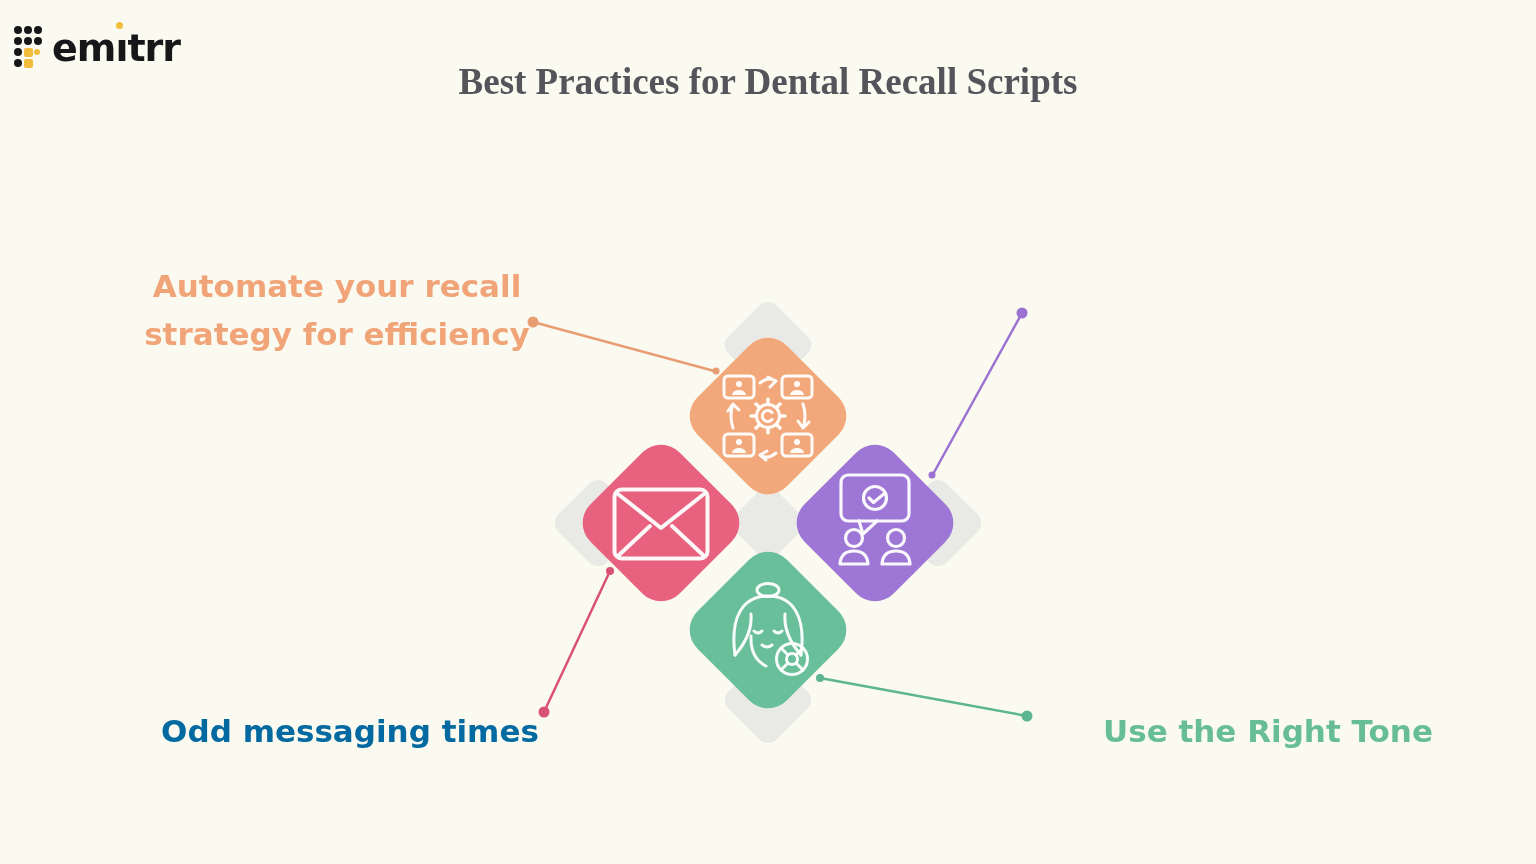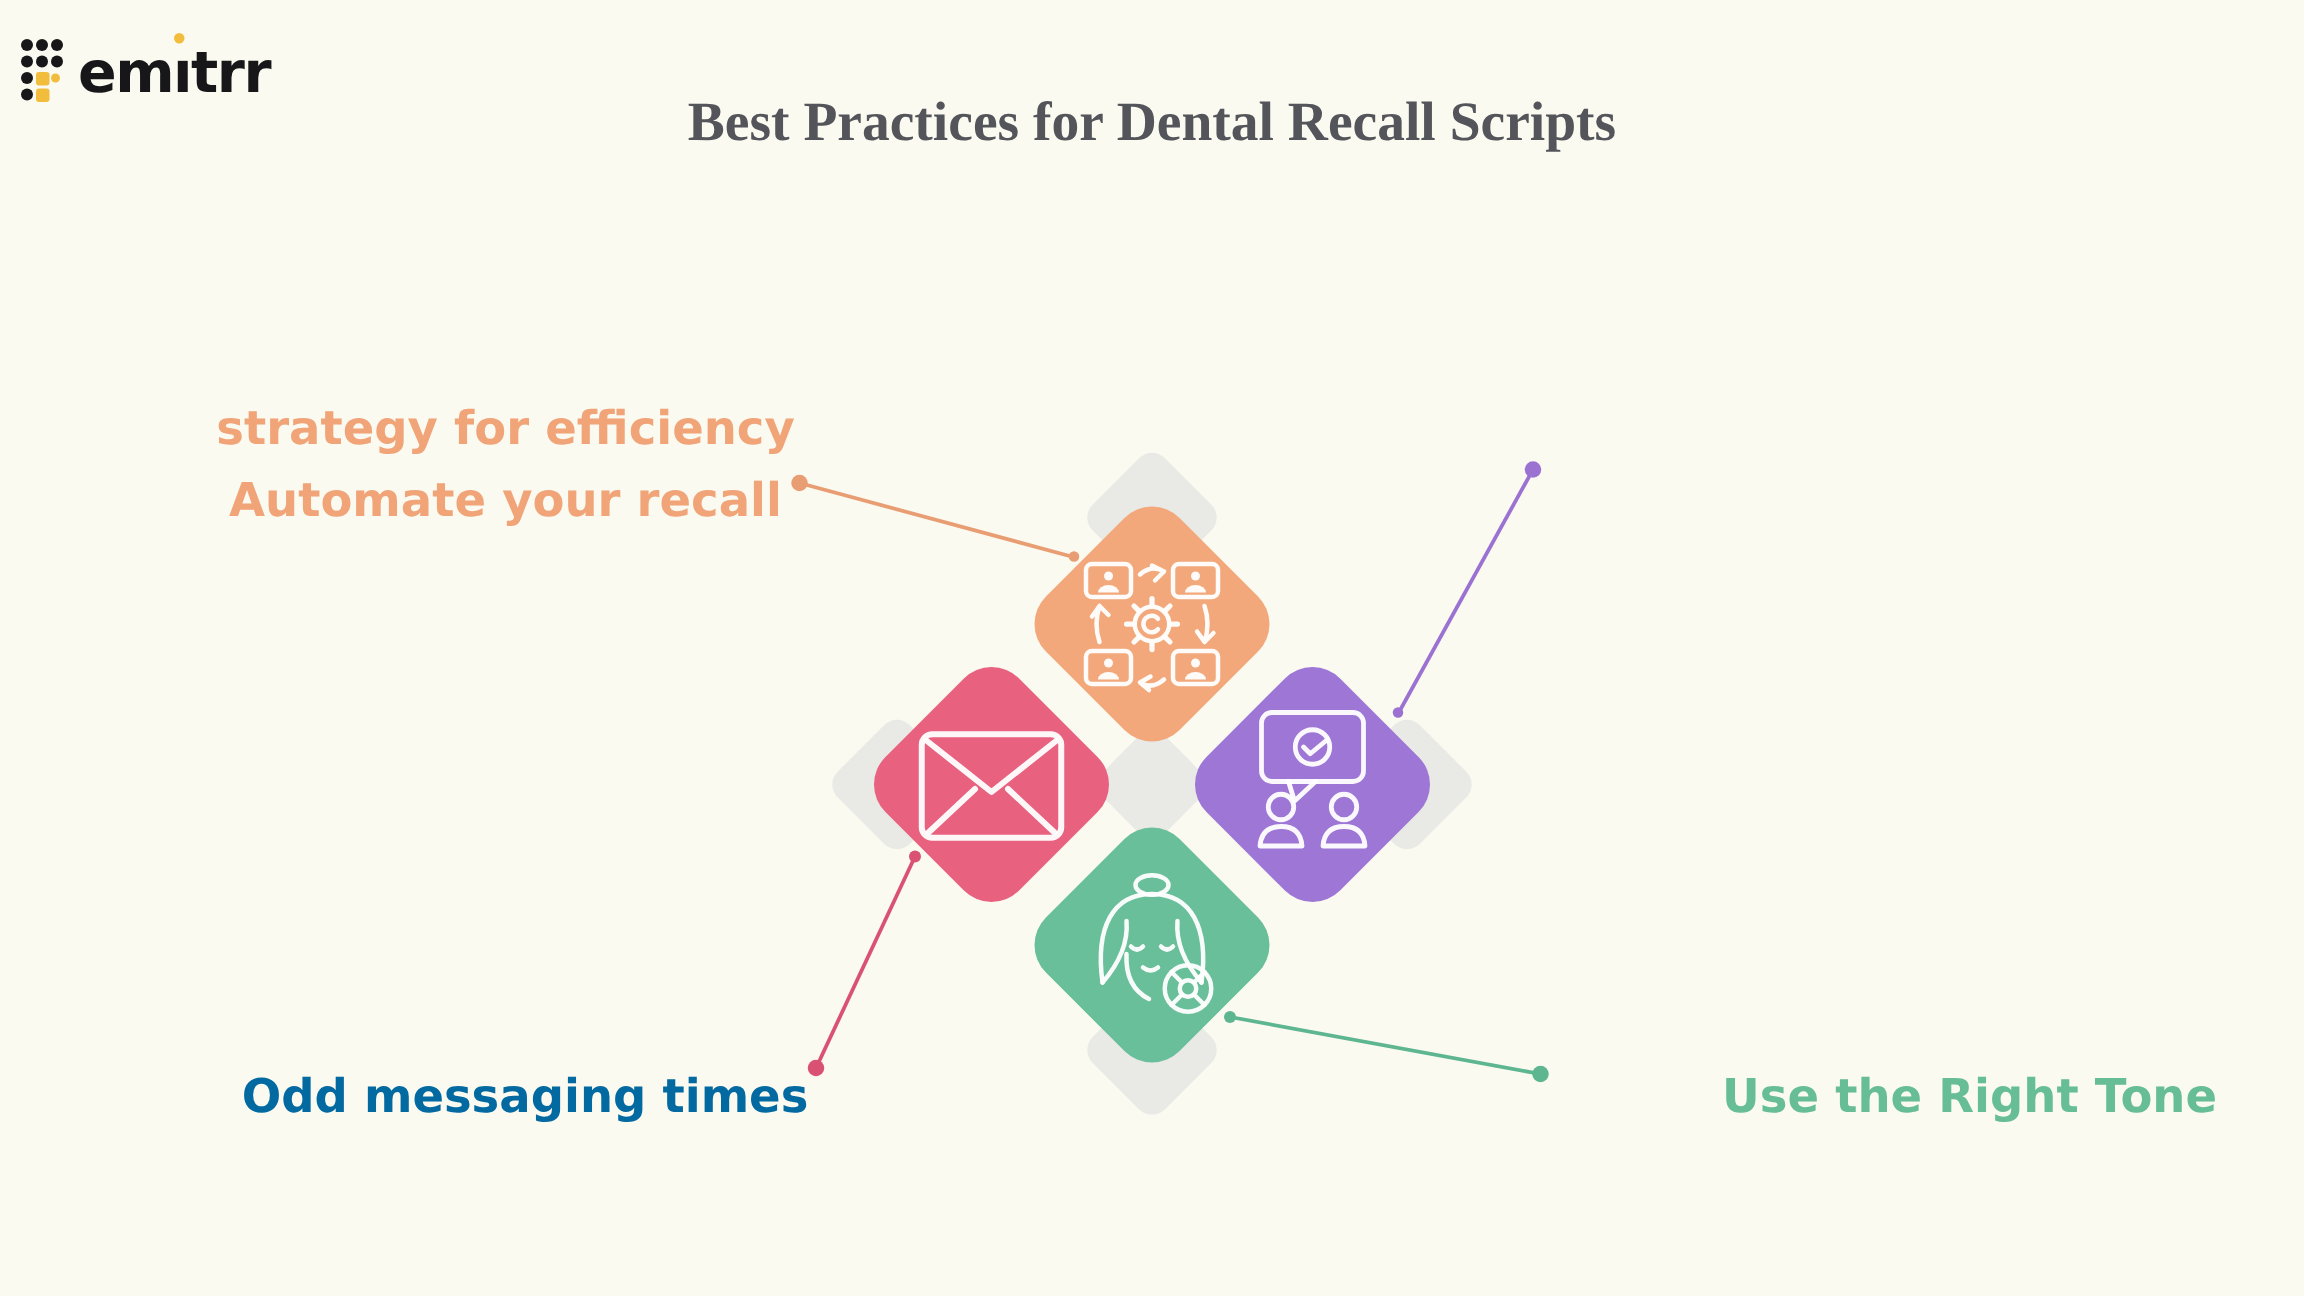--- a/index.html
+++ b/index.html
@@ -46,21 +46,21 @@
 
   
   .connectors{position:absolute;left:0;top:0;width:1536px;height:864px;pointer-events:none;}
 
   
   .callout{position:absolute;font-weight:700;font-size:31px;line-height:48px;}
   .callout span{display:block;}
   .c-automate{left:117px;top:262px;width:440px;text-align:center;color:#f0a478;}
   .c-personalize{left:1040px;top:262px;width:360px;text-align:left;color:#a17bd6;}
   .c-timing{left:140px;top:707px;width:420px;text-align:center;color:#0369a1;}
-  .c-tone{left:1058px;top:707px;width:420px;text-align:right;color:#66bd96;}
+  .c-tone{left:1058px;top:707px;width:420px;text-align:center;color:#66bd96;}
 
   .stroke-ic{fill:none;stroke:#ffffff;stroke-opacity:.95;stroke-linecap:round;stroke-linejoin:round;}
 </style>
 </head>
 <body>
 
 <div class="canvas">
 
   <div class="logo">
     <div class="logo-mark">
@@ -194,22 +194,22 @@
       <circle cx="610" cy="571" r="4" fill="#da5273"></circle>
     </g>
     <g>
       <line x1="820" y1="678" x2="1027" y2="716" stroke="#5db68f" stroke-width="2.5"></line>
       <circle cx="1027" cy="716" r="5.5" fill="#5db68f"></circle>
       <circle cx="820" cy="678" r="4" fill="#5db68f"></circle>
     </g>
   </svg>
 
   <div class="callout c-automate">
+    <span>Automate your recall</span>
     <span>strategy for efficiency</span>
-    <span>Automate your recall</span>
   </div>
   <div class="callout c-timing">
     <span>Odd messaging times</span>
   </div>
   <div class="callout c-tone">
     <span>Use the Right Tone</span>
   </div>
 
 </div>
 

